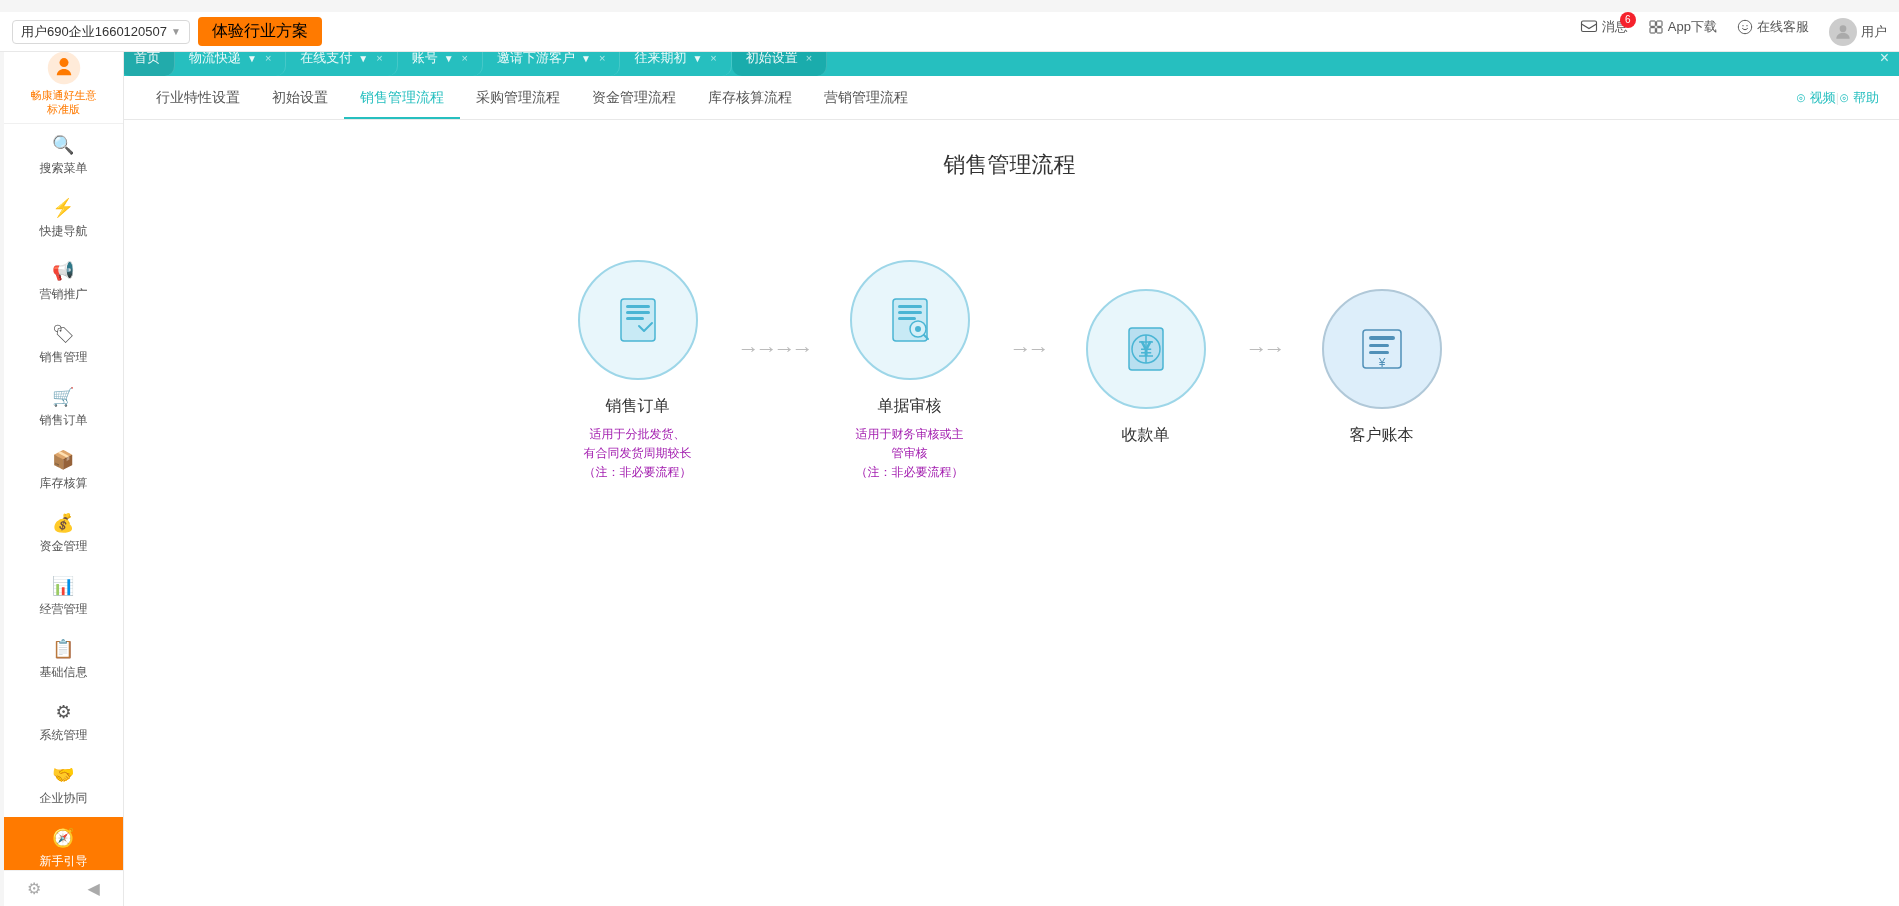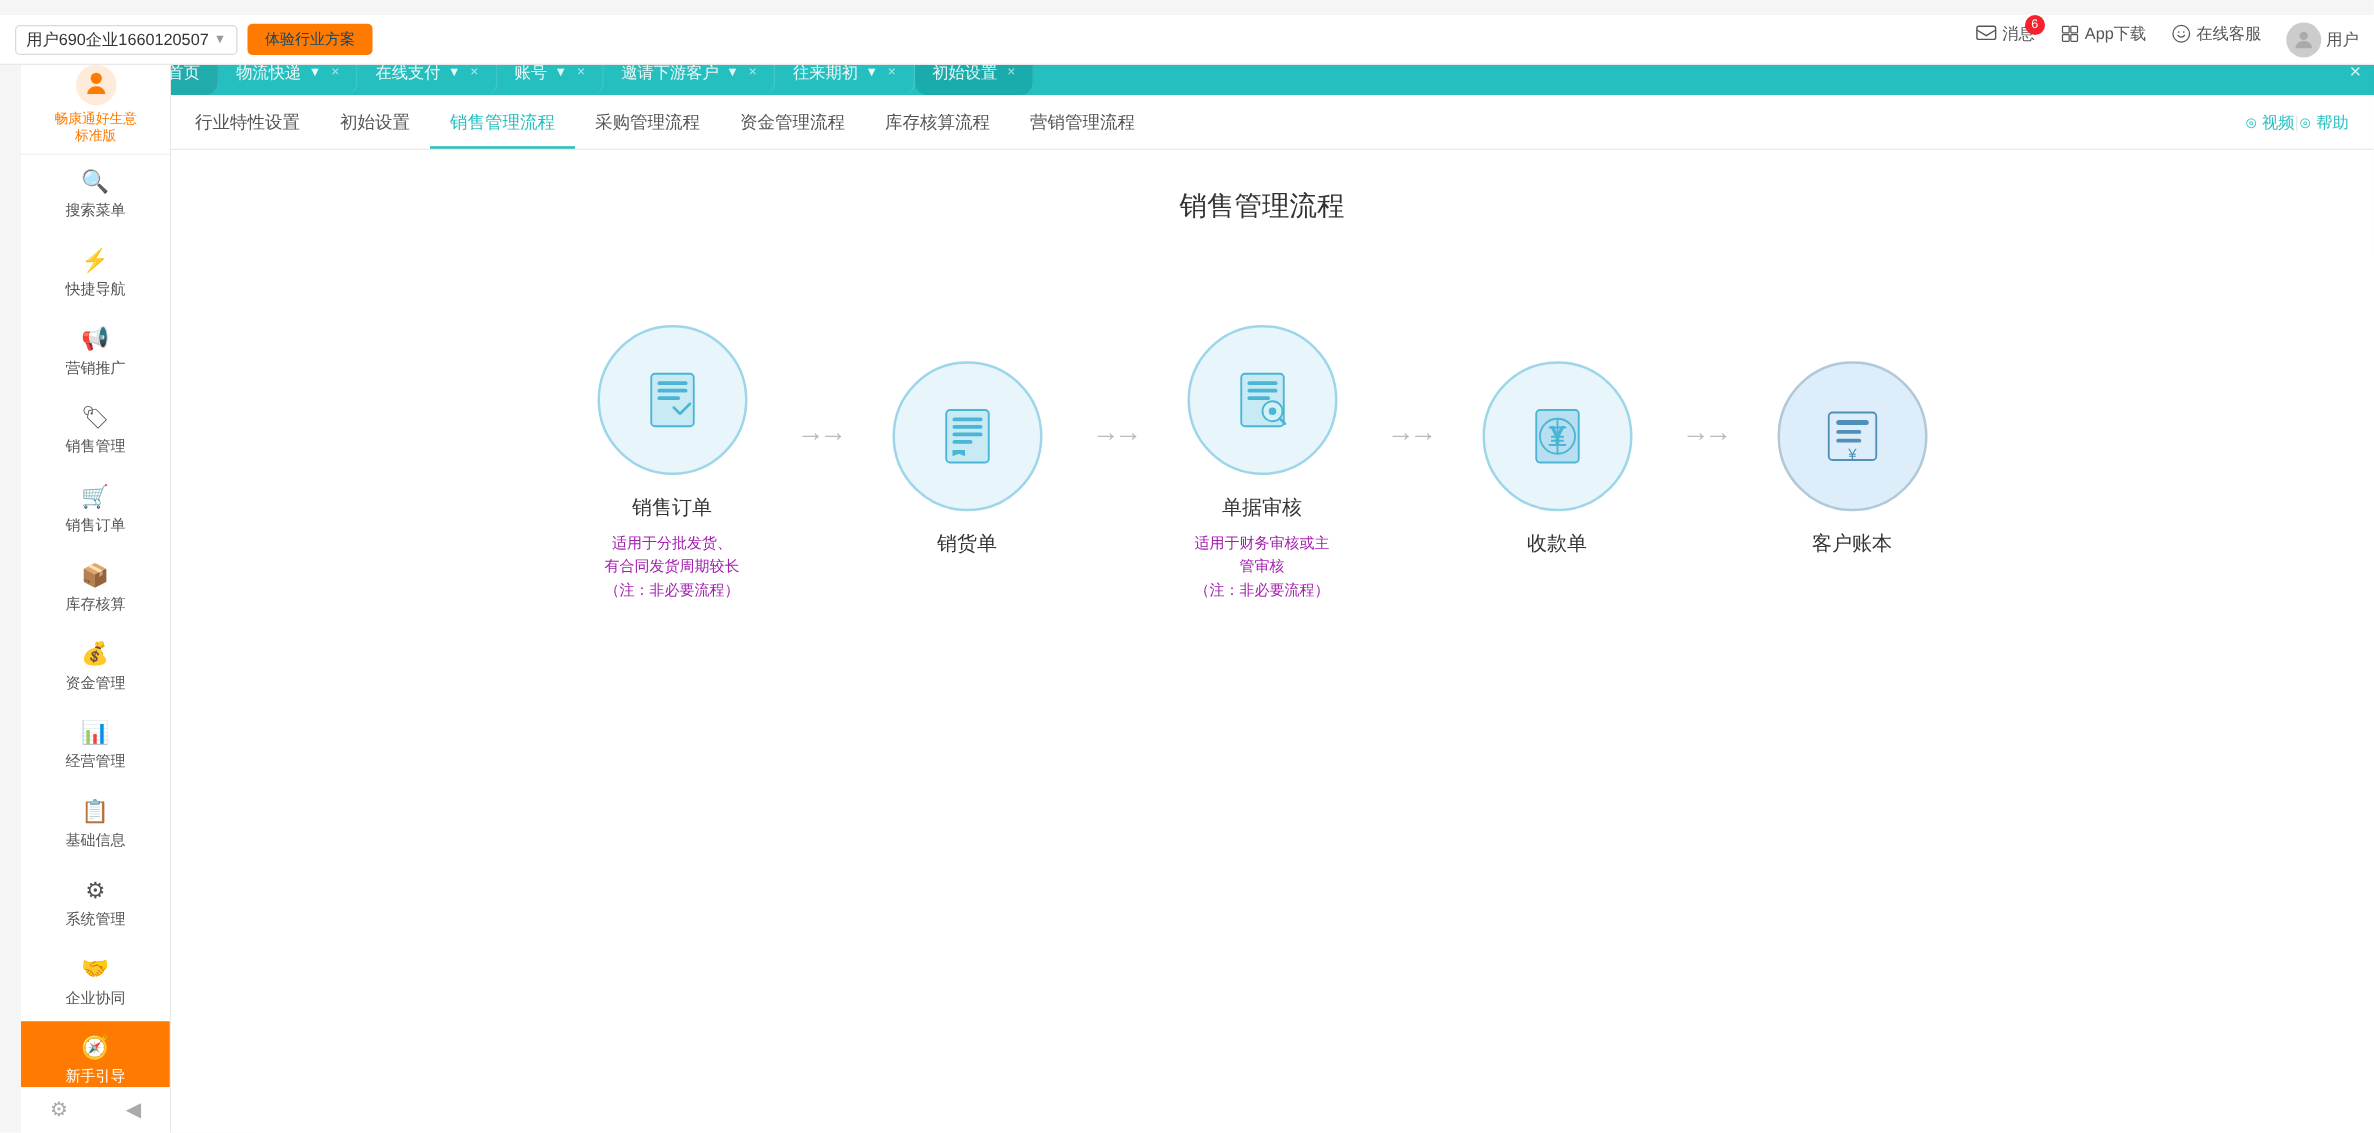--- a/index.html
+++ b/index.html
@@ -29,26 +29,26 @@
       border: 1px solid #d9d9d9;
       border-radius: 4px;
       padding: 2px 8px;
       cursor: pointer;
       gap: 4px;
       font-size: 13px;
     }
     .user-selector .arrow { color: #999; font-size: 10px; }
     .trial-btn {
       background: #ff7a00;
-      color: #0c4a6e;
+      color: #000000;
       border: none;
       border-radius: 4px;
       padding: 4px 14px;
       cursor: pointer;
-      font-size: 12px;
+      font-size: 16px;
     }
     .top-bar-right {
       display: flex;
       align-items: flex-start;
       gap: 20px;
       font-size: 13px;
       color: #555;
     }
     .top-bar-right .icon-item {
       display: flex;
@@ -79,21 +79,21 @@
       display: flex;
       align-items: center;
       justify-content: center;
       overflow: hidden;
     }
 
     
     .sidebar {
       position: fixed;
       top: 40px;
-      left: 17px;
+      left: 4px;
       width: 120px;
       bottom: 0;
       background: #fff;
       border-right: 1px solid #e8e8e8;
       display: flex;
       flex-direction: column;
       z-index: 90;
     }
     .sidebar-logo {
       display: flex;
@@ -500,34 +500,20 @@
             <rect x="15" y="24" width="18" height="3" rx="1.5" fill="#4ab5d4"></rect>
             <path d="M28 33l5 5 8-8" stroke="#4ab5d4" stroke-width="2" stroke-linecap="round" stroke-linejoin="round"></path>
           </svg>
         </div>
         <div class="flow-label">销售订单</div>
         <div class="flow-desc">适用于分批发货、<br>有合同发货周期较长<br>（注：非必要流程）</div>
       </div>
 
       <div class="flow-arrow">→→</div>
 
-      <div class="flow-item">
-        <div class="flow-circle">
-          <svg viewBox="0 0 54 54" fill="none">
-            <rect x="10" y="6" width="34" height="42" rx="3" fill="#c8eaf5" stroke="#4ab5d4" stroke-width="1.5"></rect>
-            <rect x="15" y="12" width="24" height="3" rx="1.5" fill="#4ab5d4"></rect>
-            <rect x="15" y="18" width="24" height="3" rx="1.5" fill="#4ab5d4"></rect>
-            <rect x="15" y="24" width="24" height="3" rx="1.5" fill="#4ab5d4"></rect>
-            <rect x="15" y="30" width="16" height="3" rx="1.5" fill="#4ab5d4"></rect>
-            <path d="M15 38h10v5l-5-2-5 2v-5z" fill="#4ab5d4"></path>
-          </svg>
-        </div>
-        <div class="flow-label">销货单</div>
-        <div class="flow-desc"></div>
-      </div>
 
       <div class="flow-arrow">→→</div>
 
       <div class="flow-item">
         <div class="flow-circle">
           <svg viewBox="0 0 54 54" fill="none">
             <rect x="10" y="6" width="34" height="42" rx="3" fill="#c8eaf5" stroke="#4ab5d4" stroke-width="1.5"></rect>
             <rect x="15" y="12" width="24" height="3" rx="1.5" fill="#4ab5d4"></rect>
             <rect x="15" y="18" width="24" height="3" rx="1.5" fill="#4ab5d4"></rect>
             <rect x="15" y="24" width="18" height="3" rx="1.5" fill="#4ab5d4"></rect>

